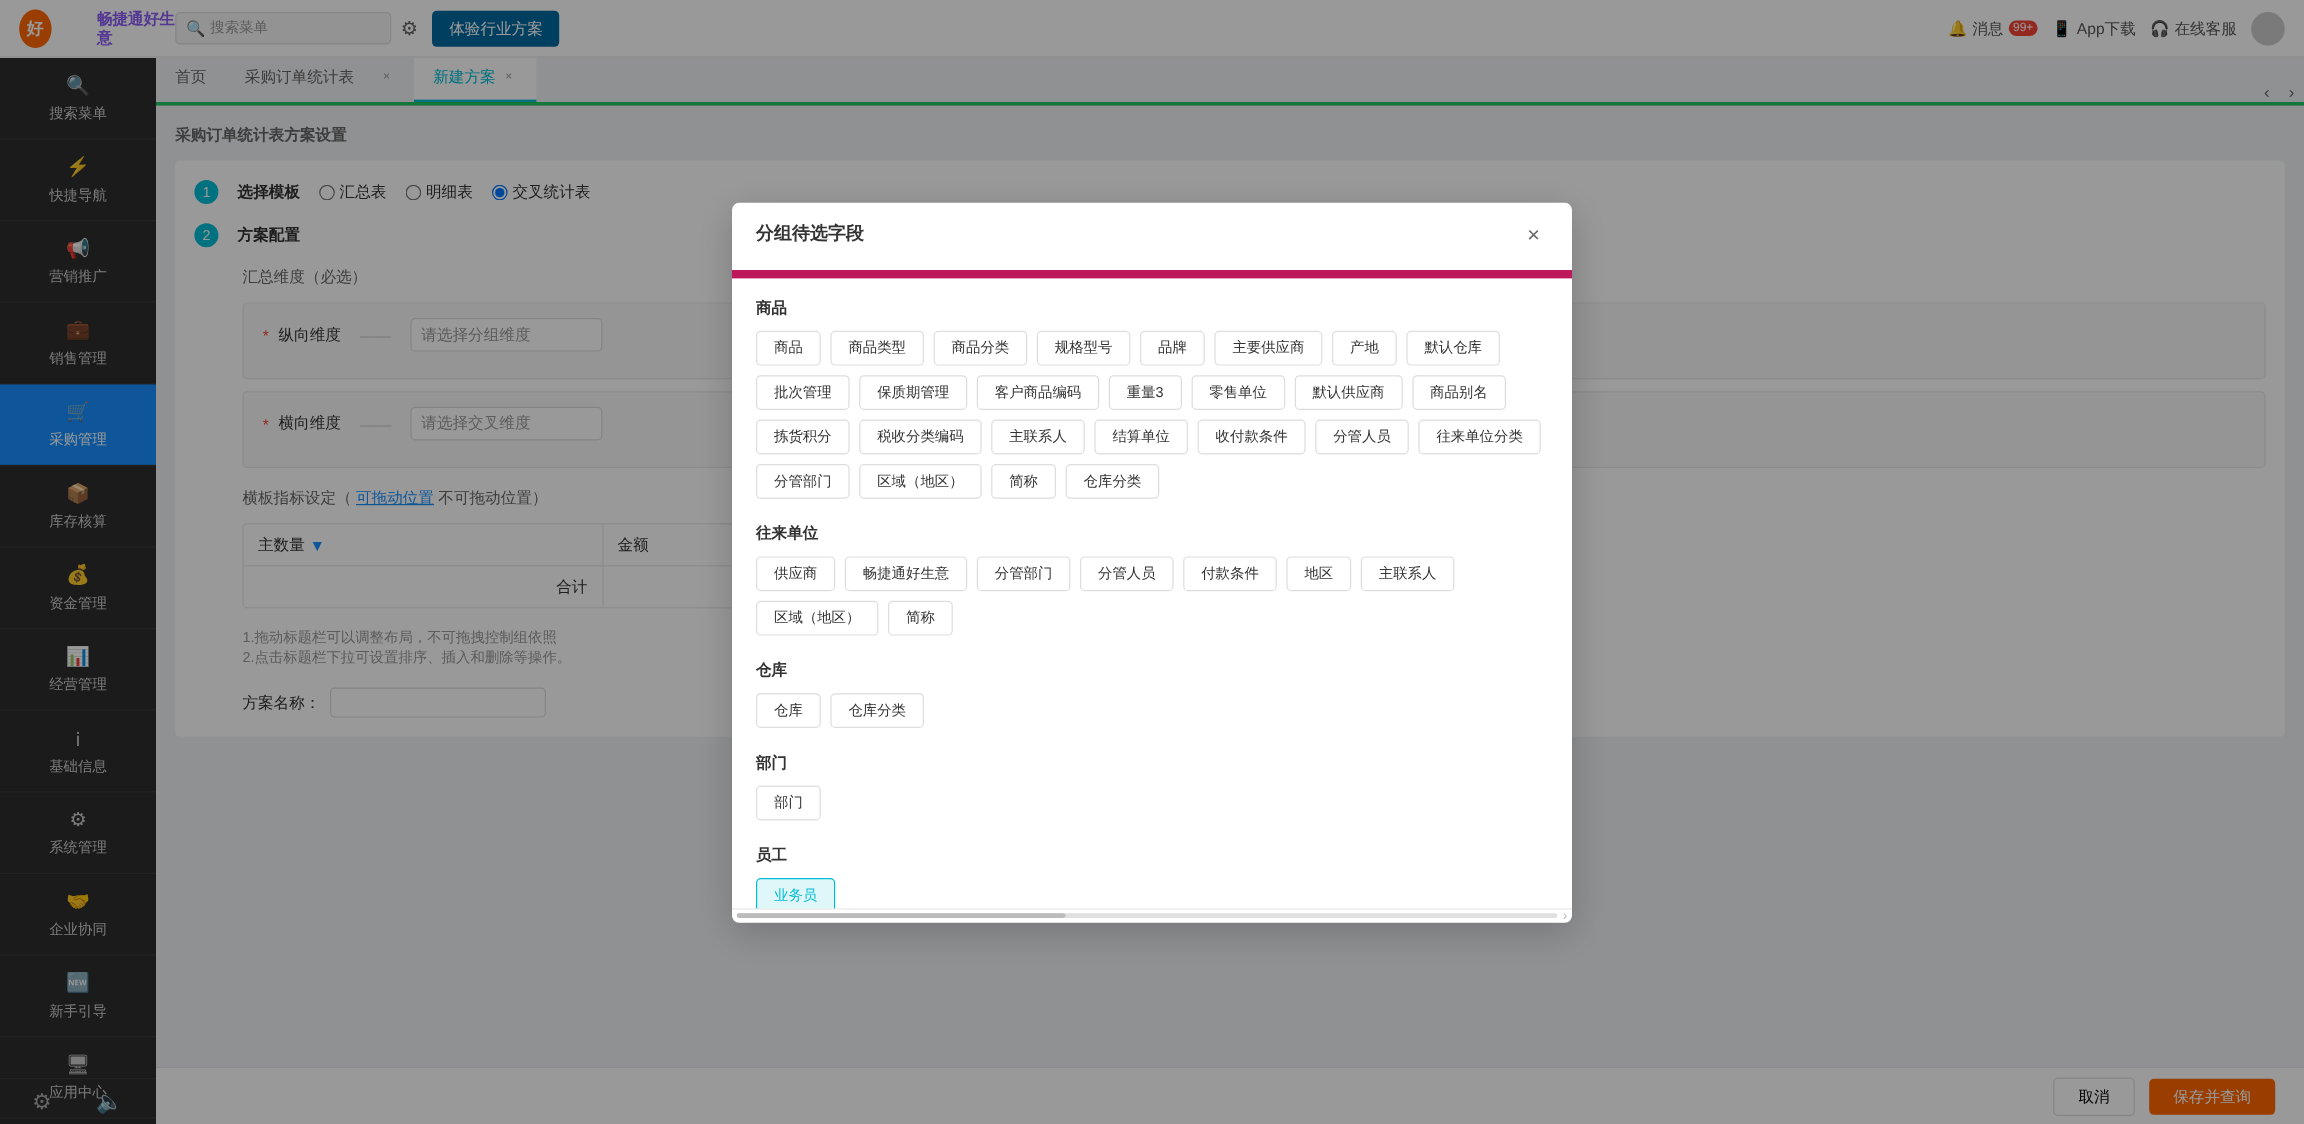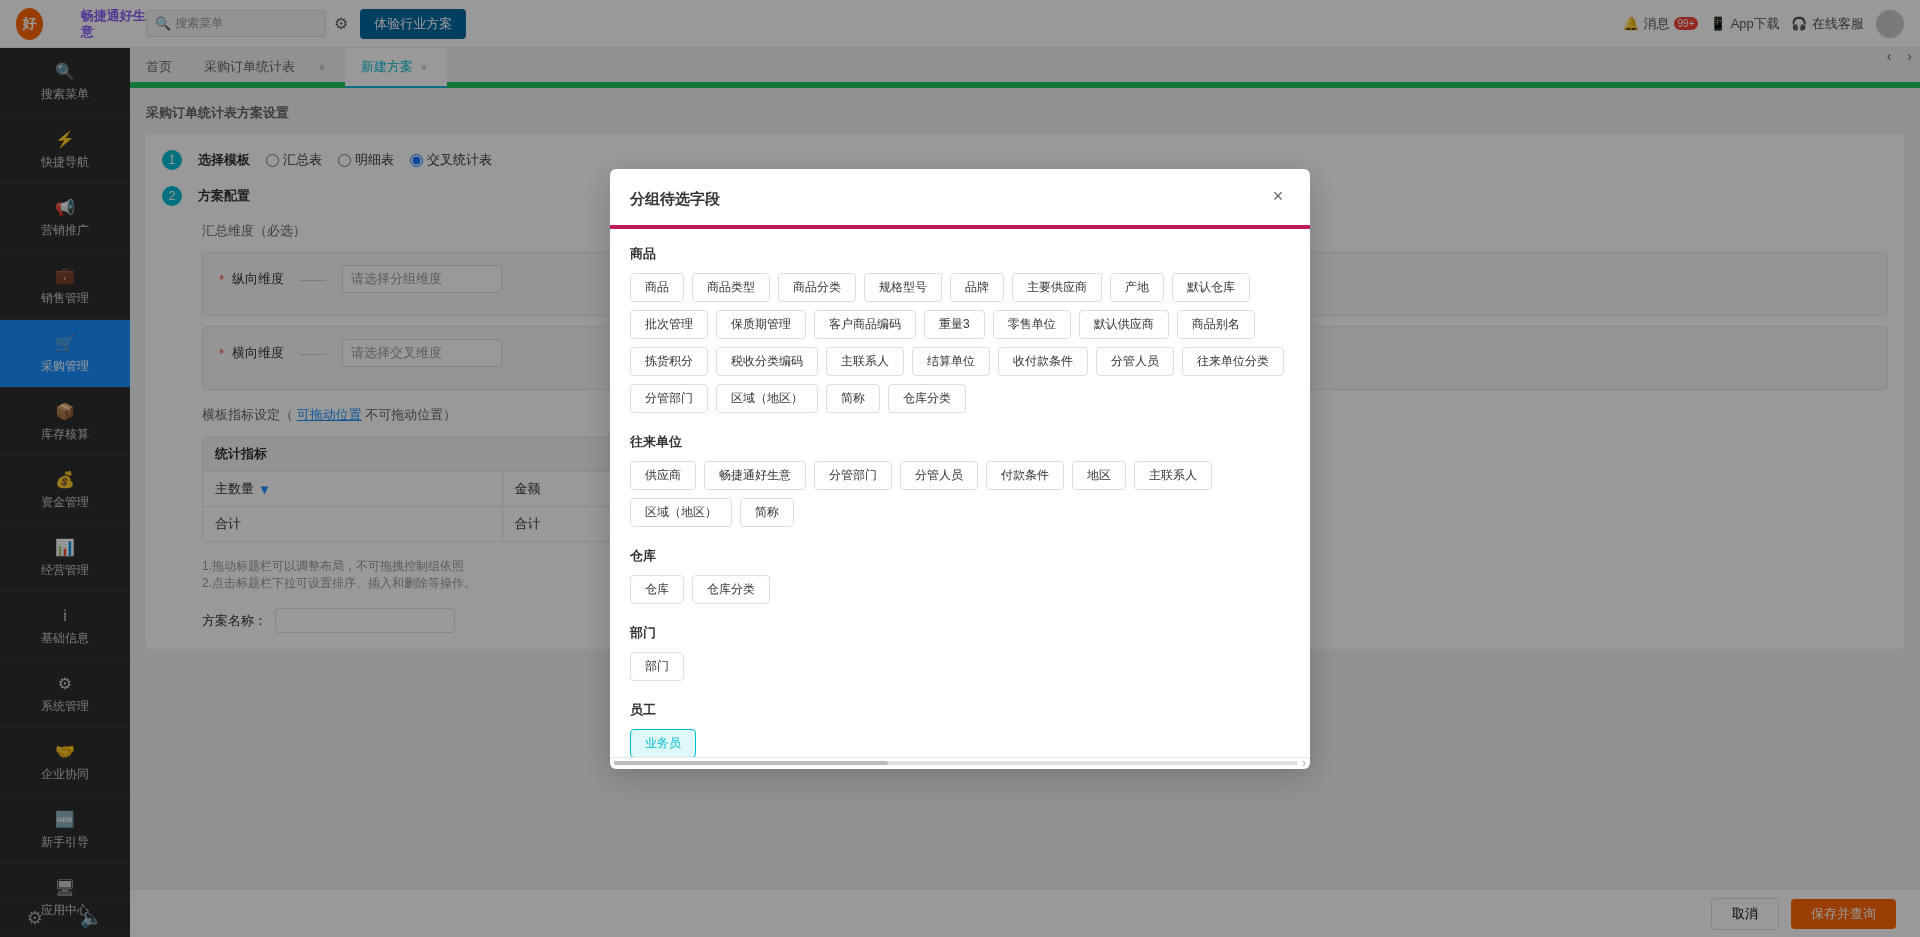--- a/index.html
+++ b/index.html
@@ -223,24 +223,24 @@
       background: white;
       border-radius: 6px;
       width: 700px;
       max-height: 600px;
       display: flex;
       flex-direction: column;
       box-shadow: 0 8px 32px rgba(0,0,0,0.2);
     }
     .modal-header {
       display: flex;
-      align-items: flex-end;
+      align-items: flex-start;
       justify-content: space-between;
       padding: 16px 20px;
-      border-bottom: 4px solid #be185d;
+      border-bottom: 7px solid #be185d;
       flex-shrink: 0;
     }
     .modal-title { font-size: 15px; font-weight: bold; }
     .modal-close {
       cursor: pointer;
       font-size: 18px;
       color: #666;
       width: 24px; height: 24px;
       display: flex; align-items: center; justify-content: center;
     }
@@ -303,21 +303,21 @@
       <span>App下载</span>
     </div>
     <div style="display:flex;align-items:center;gap:4px;">
       <span>🎧</span>
       <span>在线客服</span>
     </div>
     <div class="avatar"></div>
   </div>
 </div>
 
-<div style="position:fixed;top:48px;left:130px;right:0;height:40px;background:#f0f2f5;display:flex;z-index:89;border-bottom:6px solid #22c55e;">
+<div style="position:fixed;top:48px;left:130px;right:0;height:40px;background:#f0f2f5;display:flex;align-items:flex-end;z-index:89;border-bottom:3px solid #22c55e;">
   <div class="nav-tab" style="color:#666;font-size:13px;height:40px;">
     <span>首页</span>
   </div>
   <div class="nav-tab" style="color:#666;font-size:13px;height:40px;gap:20px;">
     <span>采购订单统计表</span>
     <span class="nav-tab-close">×</span>
   </div>
   <div class="nav-tab active" style="height:40px;background:white;">
     <span>新建方案</span>
     <span class="nav-tab-close">×</span>
@@ -446,29 +446,28 @@
       </div>
 
       <div style="margin-bottom:12px;font-size:13px;color:#666;">
         <span>横板指标设定（</span>
         <span style="color:#1890ff;cursor:pointer;text-decoration:underline;">可拖动位置</span>
         <span>  </span>
         <span>不可拖动位置）</span>
       </div>
 
       <div style="border:1px solid #e8e8e8;border-radius:4px;overflow:hidden;margin-bottom:16px;max-width:600px;">
-        <div style="background:#f5f5f5;padding:8px 12px;font-size:13px;font-weight:bold;border-bottom:1px solid #e8e8e8;">统计指标</div>
         <div style="display:flex;border-bottom:1px solid #e8e8e8;">
           <div style="flex:1;padding:8px 12px;font-size:13px;display:flex;align-items:center;gap:4px;border-right:1px solid #e8e8e8;">
             <span>主数量</span>
             <span style="color:#1890ff;cursor:pointer;">▼</span>
           </div>
           <div style="flex:1;padding:8px 12px;font-size:13px;">金额</div>
         </div>
-        <div style="display:flex;">
+        <div style="display:flex;text-align:right;">
           <div style="flex:1;padding:8px 12px;font-size:13px;border-right:1px solid #e8e8e8;">合计</div>
           <div style="flex:1;padding:8px 12px;font-size:13px;">合计</div>
         </div>
       </div>
 
       <div style="color:#999;font-size:12px;margin-bottom:16px;">
         <div>1.拖动标题栏可以调整布局，不可拖拽控制组依照</div>
         <div>2.点击标题栏下拉可设置排序、插入和删除等操作。</div>
       </div>
 

